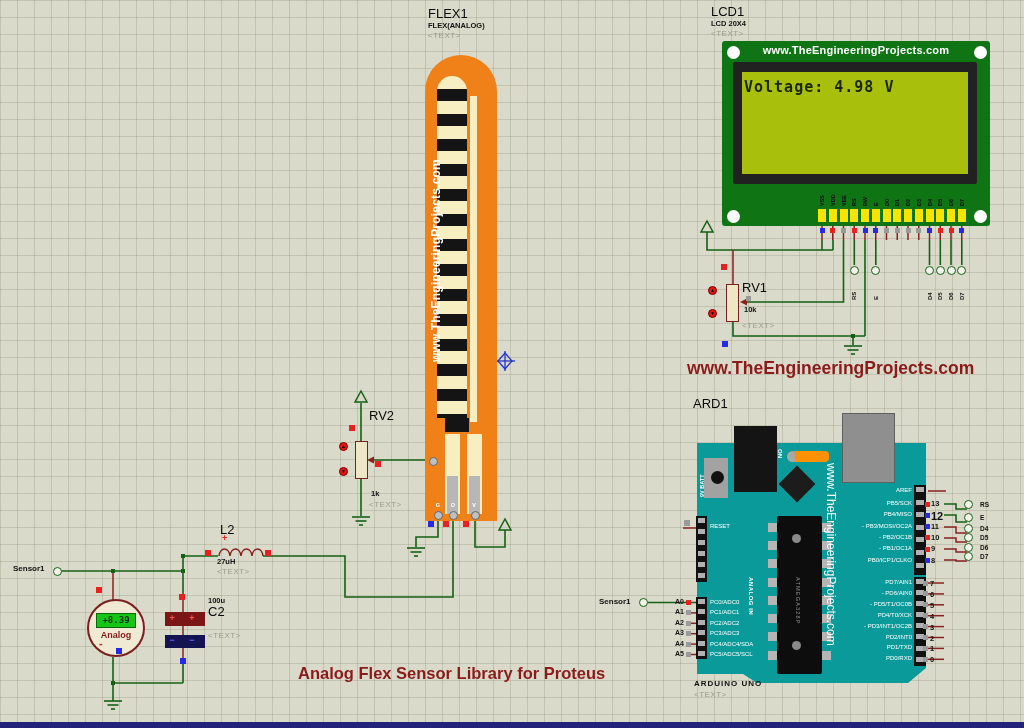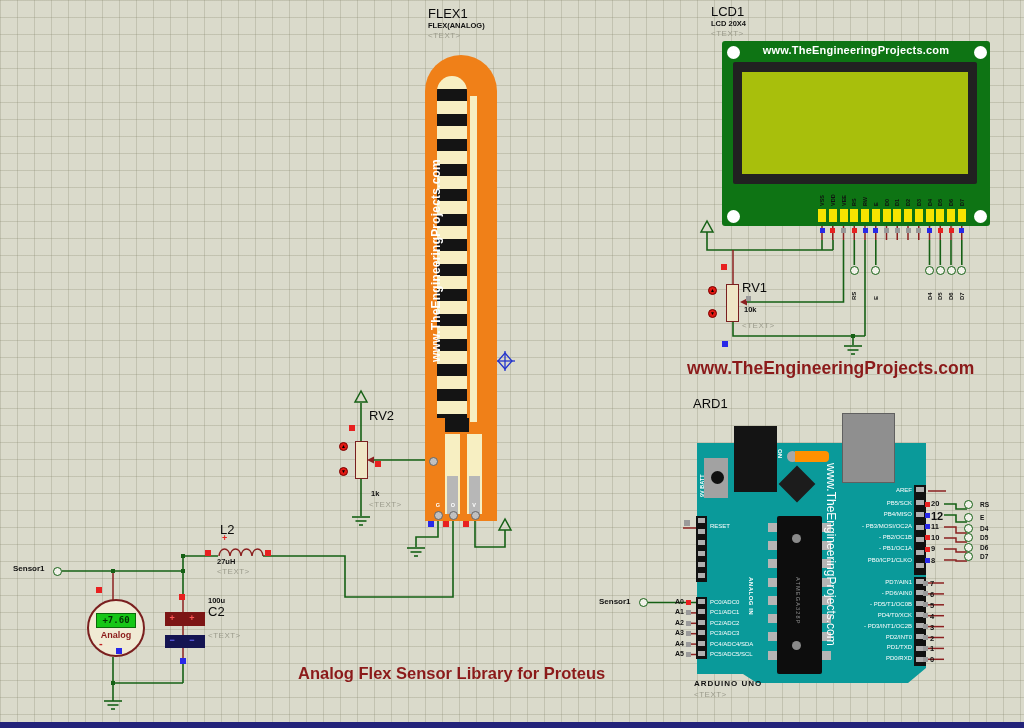--- a/index.html
+++ b/index.html
@@ -207,21 +207,21 @@
 
   <div class="abs" style="left:165px;top:612px;width:40px;height:14px;background:#7c1515;color:#ff5555;font-size:9px;font-weight:700;text-align:center;line-height:13px;letter-spacing:6px;">+ +</div>
   <div class="abs" style="left:165px;top:635px;width:40px;height:13px;background:#141452;color:#6a6aff;font-size:9px;font-weight:700;text-align:center;line-height:11px;letter-spacing:6px;">− −</div>
   <div class="abs ref" style="left:208px;top:604px;">C2</div>
   <div class="abs val" style="left:208px;top:596px;text-align:center;">100u</div>
   <div class="abs ph" style="left:208px;top:631px;">&lt;TEXT&gt;</div>
   <div class="abs" style="left:179px;top:594px;width:6px;height:6px;background:#e82020;"></div>
   <div class="abs" style="left:180px;top:658px;width:6px;height:6px;background:#2828e8;"></div>
 
   <div class="abs" style="left:87px;top:599px;width:58px;height:58px;border-radius:50%;background:#f0ead4;border:2px solid #7a1f1f;box-sizing:border-box;"></div>
-  <div class="abs" style="left:96px;top:613px;width:40px;height:15px;background:#16c616;border:1px solid #0a6a0a;box-sizing:border-box;color:#033003;font:700 9px 'DejaVu Sans Mono',monospace;text-align:center;line-height:13px;">+7.60</div>
+  <div class="abs" style="left:96px;top:613px;width:40px;height:15px;background:#16c616;border:1px solid #0a6a0a;box-sizing:border-box;color:#033003;font:700 9px 'DejaVu Sans Mono',monospace;text-align:center;line-height:13px;">+8.39</div>
   <div class="abs" style="left:87px;top:630px;width:58px;text-align:center;color:#8b1a1a;font-weight:700;font-size:9px;">Analog</div>
   <div class="abs" style="left:96px;top:587px;width:6px;height:6px;background:#e82020;"></div>
   <div class="abs" style="left:99px;top:637px;color:#c02020;font-weight:700;font-size:11px;">-</div>
   <div class="abs" style="left:116px;top:648px;width:6px;height:6px;background:#2828e8;"></div>
 
   <div class="abs" style="left:13px;top:564px;font-size:8px;font-weight:700;">Sensor1</div>
   <div class="abs term" style="left: 52.5px; top: 566.5px; position: absolute;"></div>
   <div class="abs" style="left:599px;top:597px;font-size:8px;font-weight:700;">Sensor1</div>
   <div class="abs term" style="left: 638.5px; top: 598px; position: absolute;"></div>
 
@@ -301,34 +301,34 @@
     <div style="position: absolute; left: 927px; top: 228px; width: 5px; height: 5px; background: rgb(40, 40, 232);"></div>
     <div style="position: absolute; left: 936.25px; top: 209px; width: 8px; height: 13px; background: rgb(247, 228, 0);"></div>
     <div style="position: absolute; left: 937.25px; top: 206px; width: 28px; height: 7px; font-size: 5.5px; font-weight: 700; transform: rotate(-90deg); transform-origin: 0px 0px; white-space: nowrap;">D5</div>
     <div style="position: absolute; left: 937.75px; top: 228px; width: 5px; height: 5px; background: rgb(232, 32, 32);"></div>
     <div style="position: absolute; left: 947px; top: 209px; width: 8px; height: 13px; background: rgb(247, 228, 0);"></div>
     <div style="position: absolute; left: 948px; top: 206px; width: 28px; height: 7px; font-size: 5.5px; font-weight: 700; transform: rotate(-90deg); transform-origin: 0px 0px; white-space: nowrap;">D6</div>
     <div style="position: absolute; left: 948.5px; top: 228px; width: 5px; height: 5px; background: rgb(232, 32, 32);"></div>
     <div style="position: absolute; left: 957.75px; top: 209px; width: 8px; height: 13px; background: rgb(247, 228, 0);"></div>
     <div style="position: absolute; left: 958.75px; top: 206px; width: 28px; height: 7px; font-size: 5.5px; font-weight: 700; transform: rotate(-90deg); transform-origin: 0px 0px; white-space: nowrap;">D7</div>
     <div style="position: absolute; left: 959.25px; top: 228px; width: 5px; height: 5px; background: rgb(40, 40, 232);"></div>
-    <div style="position: absolute; left: 744px; top: 76px; width: 222px; height: 98px; font: 700 15px / 23.7px &quot;DejaVu Sans Mono&quot;, monospace; letter-spacing: 1px; color: rgb(27, 38, 3); white-space: pre;"></div>
+    <div style="position: absolute; left: 744px; top: 76px; width: 222px; height: 98px; font: 700 15px / 23.7px &quot;DejaVu Sans Mono&quot;, monospace; letter-spacing: 1px; color: rgb(27, 38, 3); white-space: pre;"><div>Voltage: 4.98 V</div></div>
     <div class="term" style="position: absolute; left: 849.8px; top: 265.5px;"></div>
     <div style="position: absolute; left: 851.3px; top: 300px; width: 22px; height: 7px; font-size: 6px; font-weight: 700; transform: rotate(-90deg); transform-origin: 0px 0px; white-space: nowrap;">RS</div>
     <div class="term" style="position: absolute; left: 871.3px; top: 265.5px;"></div>
     <div style="position: absolute; left: 872.8px; top: 300px; width: 22px; height: 7px; font-size: 6px; font-weight: 700; transform: rotate(-90deg); transform-origin: 0px 0px; white-space: nowrap;">E</div>
     <div class="term" style="position: absolute; left: 925px; top: 265.5px;"></div>
     <div style="position: absolute; left: 926.5px; top: 300px; width: 22px; height: 7px; font-size: 6px; font-weight: 700; transform: rotate(-90deg); transform-origin: 0px 0px; white-space: nowrap;">D4</div>
     <div class="term" style="position: absolute; left: 935.8px; top: 265.5px;"></div>
     <div style="position: absolute; left: 937.3px; top: 300px; width: 22px; height: 7px; font-size: 6px; font-weight: 700; transform: rotate(-90deg); transform-origin: 0px 0px; white-space: nowrap;">D5</div>
     <div class="term" style="position: absolute; left: 946.5px; top: 265.5px;"></div>
     <div style="position: absolute; left: 948px; top: 300px; width: 22px; height: 7px; font-size: 6px; font-weight: 700; transform: rotate(-90deg); transform-origin: 0px 0px; white-space: nowrap;">D6</div>
     <div class="term" style="position: absolute; left: 957.3px; top: 265.5px;"></div>
     <div style="position: absolute; left: 958.8px; top: 300px; width: 22px; height: 7px; font-size: 6px; font-weight: 700; transform: rotate(-90deg); transform-origin: 0px 0px; white-space: nowrap;">D7</div>
-    <div style="position: absolute; left: 931px; top: 499px; width: 16px; height: 9px; font-size: 7.5px; font-weight: 700;">20</div>
+    <div style="position: absolute; left: 931px; top: 499px; width: 16px; height: 9px; font-size: 7.5px; font-weight: 700;">13</div>
     <div style="position: absolute; left: 925px; top: 501.5px; width: 5px; height: 5px; background: rgb(232, 32, 32);"></div>
     <div style="position: absolute; left: 798px; top: 500px; width: 114px; height: 8px; font-size: 6px; color: rgb(255, 255, 255); text-align: right; white-space: nowrap;">PB5/SCK</div>
     <div style="position: absolute; left: 931px; top: 510.3px; width: 16px; height: 9px; font-size: 11px; font-weight: 700;">12</div>
     <div style="position: absolute; left: 925px; top: 512.8px; width: 5px; height: 5px; background: rgb(40, 40, 232);"></div>
     <div style="position: absolute; left: 798px; top: 511.3px; width: 114px; height: 8px; font-size: 6px; color: rgb(255, 255, 255); text-align: right; white-space: nowrap;">PB4/MISO</div>
     <div style="position: absolute; left: 931px; top: 521.6px; width: 16px; height: 9px; font-size: 7.5px; font-weight: 700;">11</div>
     <div style="position: absolute; left: 925px; top: 524.1px; width: 5px; height: 5px; background: rgb(40, 40, 232);"></div>
     <div style="position: absolute; left: 798px; top: 522.6px; width: 114px; height: 8px; font-size: 6px; color: rgb(255, 255, 255); text-align: right; white-space: nowrap;">- PB3/MOSI/OC2A</div>
     <div style="position: absolute; left: 931px; top: 532.9px; width: 16px; height: 9px; font-size: 7.5px; font-weight: 700;">10</div>
     <div style="position: absolute; left: 925px; top: 535.4px; width: 5px; height: 5px; background: rgb(232, 32, 32);"></div>

